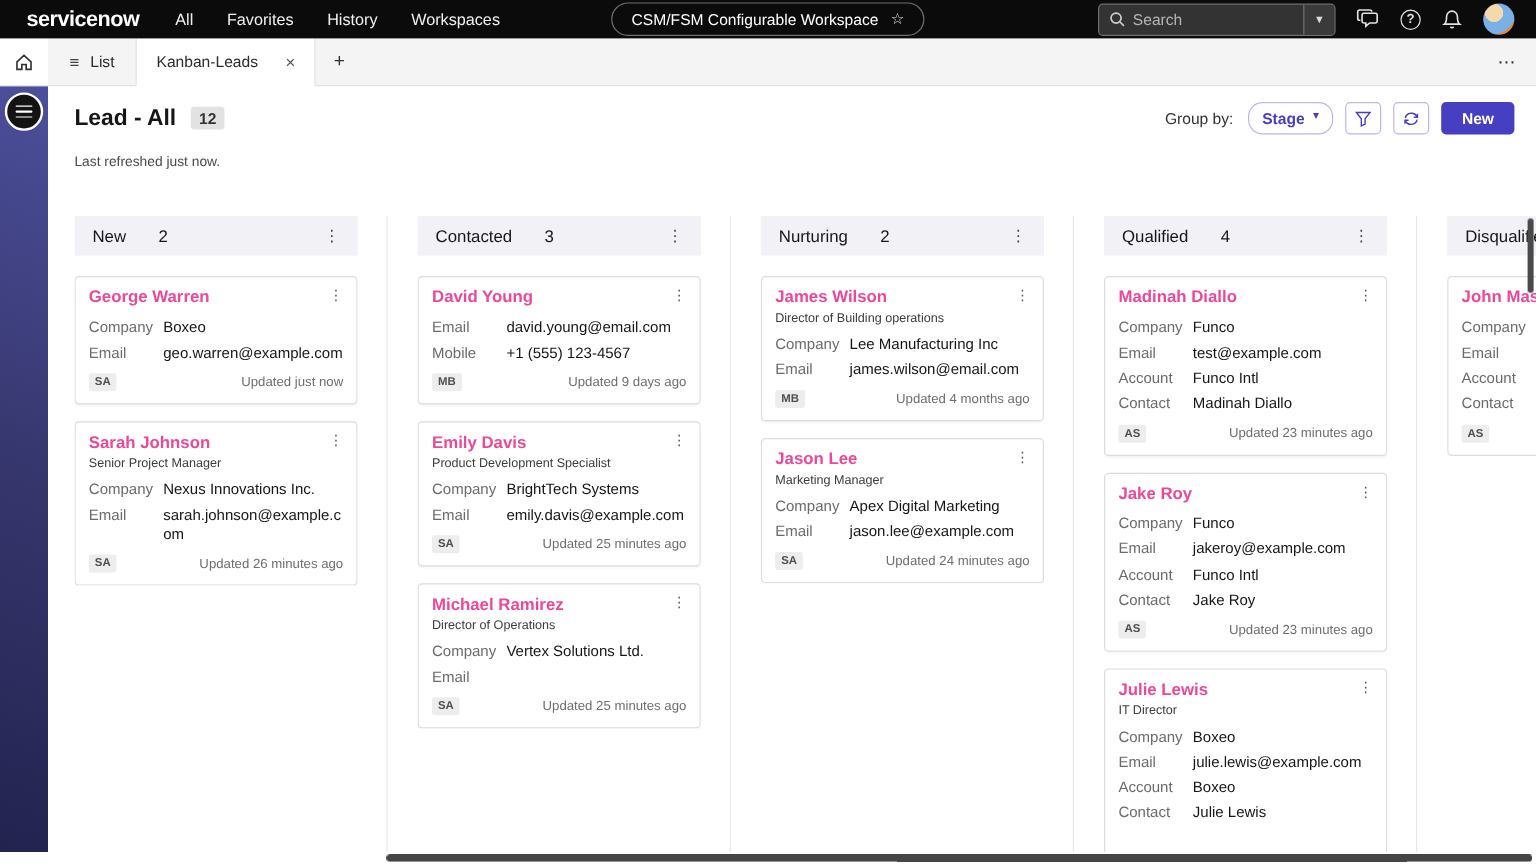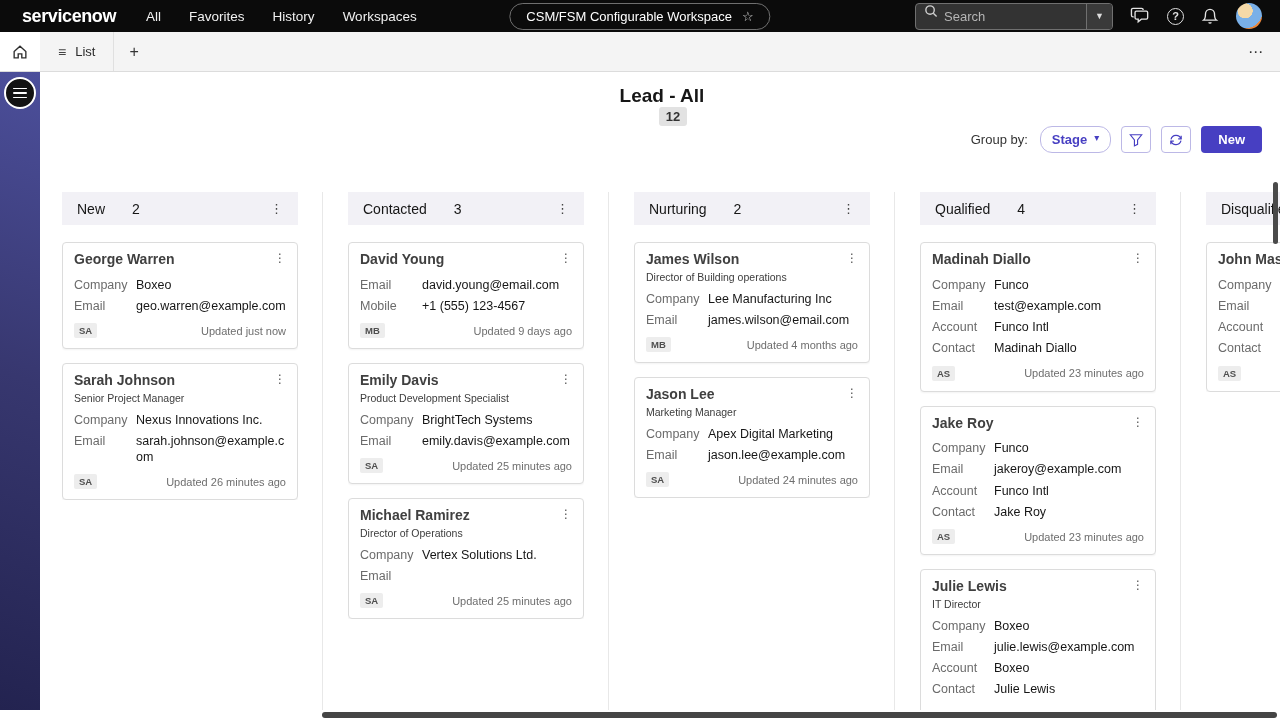--- a/index.html
+++ b/index.html
@@ -15,21 +15,21 @@
 
   
   .topbar{height:32px;background:var(--topbar-bg);display:flex;align-items:center;padding:0 18px 0 22px;position:relative;color:#f2f2f2;}
   .brand{font-size:18px;font-weight:700;letter-spacing:-0.4px;color:#fff;cursor:pointer;}
   .main-nav{display:flex;gap:28px;margin-left:30px;}
   .main-nav a{font-size:13.5px;color:#f0f0f0;text-decoration:none;cursor:pointer;}
   .ws-pill{position:absolute;left:50%;transform:translateX(-50%);display:flex;align-items:center;gap:10px;
     border:1px solid #6f6f6f;border-radius:14px;padding:5px 16px;font-size:13px;color:#fff;cursor:pointer;background:transparent;}
   .ws-pill .star{font-size:13px;color:#ddd;}
   .top-right{margin-left:auto;display:flex;align-items:center;gap:17px;}
-  .search{display:flex;background:#333;border:1px solid #707070;border-radius:4px;height:27px;width:198px;overflow:hidden;}
+  .search{display:flex;align-items:center;background:#333;border:1px solid #707070;border-radius:4px;height:27px;width:198px;overflow:hidden;}
   .search .mag{color:#cfcfcf;margin-left:8px;display:flex;}
   .search input{background:transparent;border:none;outline:none;color:#ddd;font-size:13px;flex:1;padding:0 6px;min-width:0;}
   .search input::placeholder{color:#b5b5b5;}
   .search .caret-box{width:26px;align-self:stretch;border-left:1px solid #707070;display:flex;align-items:center;justify-content:center;color:#ddd;font-size:9px;cursor:pointer;background:#3a3a3a;}
   .tb-icon{color:#e3e3e3;display:flex;align-items:center;cursor:pointer;}
   .help-circle{width:17px;height:17px;border:1.5px solid #e0e0e0;border-radius:50%;display:flex;align-items:center;justify-content:center;font-size:11px;color:#e0e0e0;font-weight:700;}
   .avatar{width:26px;height:26px;border-radius:50%;background:radial-gradient(circle at 35% 30%,#f5d9a8 0 30%,#7ab0e8 31% 70%,#e8853a 71%);cursor:pointer;}
 
   
   .shell{display:flex;height:678px;}
@@ -45,43 +45,43 @@
   .tabbar{height:40px;background:#f4f4f4;border-bottom:1px solid #dcdcdc;display:flex;align-items:stretch;}
   .tab{display:flex;align-items:center;padding:0 18px;font-size:13px;color:#2b2b2b;border-right:1px solid #e0e0e0;cursor:pointer;gap:9px;}
   .tab .tab-glyph{font-size:14px;color:#444;}
   .tab.active{background:#fff;border-bottom:1px solid #fff;margin-bottom:-1px;padding:0 16px;}
   .tab .tab-close{font-size:14px;color:#555;margin-left:14px;cursor:pointer;}
   .tab-add{display:flex;align-items:center;padding:0 15px;font-size:16px;color:#333;cursor:pointer;}
   .tab-more{margin-left:auto;display:flex;align-items:center;padding:0 16px;font-size:15px;color:#333;cursor:pointer;letter-spacing:1px;}
 
   
   .content{flex:1;min-height:0;background:#fff;display:flex;flex-direction:column;padding-left:22px;overflow:hidden;}
-  .ph-row{display:flex;align-items:center;padding:13px 18px 0 0;flex-direction:column;}
+  .ph-row{display:flex;align-items:center;padding:13px 18px 0 0;}
   .page-title{font-size:19px;font-weight:700;color:#161616;margin:0;}
-  .count-badge{background:#e2e2e2;color:#333;font-size:13px;font-weight:600;padding:2px 7px;border-radius:3px;margin-left:22px;}
+  .count-badge{background:#e2e2e2;color:#333;font-size:13px;font-weight:600;padding:2px 7px;border-radius:3px;margin-left:12px;}
   .controls{margin-left:auto;display:flex;align-items:center;gap:10px;}
   .groupby-label{font-size:13px;color:#333;margin-right:2px;}
   .stage-btn{display:flex;align-items:flex-start;gap:7px;border:1px solid var(--accent-border);color:var(--accent);background:#fff;font-size:13px;font-weight:700;padding:5px 11px;border-radius:12px;cursor:pointer;}
   .stage-btn .caret{font-size:10px;}
   .icon-btn{width:30px;height:27px;border:1px solid var(--accent-border);border-radius:4px;background:#fff;color:var(--accent);display:flex;align-items:center;justify-content:center;cursor:pointer;padding:0;}
   .new-btn{background:var(--accent);color:#fff;font-size:13px;font-weight:600;border:none;border-radius:4px;padding:6px 17px;cursor:pointer;}
   .refreshed{font-size:11.5px;color:#4a4a4a;margin-top:17px;}
 
   
   .board{flex:1;min-height:0;margin-top:39px;display:flex;gap:50px;overflow:hidden;}
   .col{flex:0 0 236px;width:236px;position:relative;display:flex;flex-direction:column;}
   .col:not(:last-child)::after{content:"";position:absolute;right:-25px;top:0;bottom:0;width:1px;background:#e8e8e8;}
   .col-h{height:33px;flex:0 0 33px;background:var(--col-head-bg);display:flex;align-items:center;padding:0 15px;}
   .col-title{font-size:14px;color:#161616;}
   .col-count{font-size:14px;color:#161616;margin-left:27px;}
   .kebab{margin-left:auto;color:#444;font-size:13px;cursor:pointer;line-height:1;}
   .cards{margin-top:17px;display:flex;flex-direction:column;gap:14px;overflow:hidden;}
   .card{background:#fff;border:1px solid var(--card-border);border-radius:4px;padding:8px 11px 10px;box-shadow:0 1px 2px rgba(0,0,0,.05);cursor:pointer;}
   .card-top{display:flex;align-items:flex-start;}
-  .card-name{font-size:14px;font-weight:600;color:#404040;margin:0;line-height:1.25;}
+  .card-name{font-size:14px;font-weight:600;color:#ec4899;margin:0;line-height:1.25;}
   .card-kebab{margin-left:auto;color:#555;font-size:12px;cursor:pointer;line-height:1.2;}
   .card-sub{font-size:10.5px;color:#3c3c3c;margin-top:2px;}
   .fields{margin-top:8px;}
   .frow{display:flex;margin-bottom:5px;font-size:12.5px;line-height:1.3;}
   .flabel{flex:0 0 62px;color:#6b6b6b;}
   .fvalue{flex:1;color:#161616;word-break:break-all;}
   .card-foot{display:flex;align-items:center;margin-top:9px;min-height:15px;}
   .badge{font-size:9.5px;font-weight:700;color:#4f4f4f;background:#ededed;padding:2px 5px;border-radius:2px;}
   .updated{margin-left:auto;font-size:11px;color:#6e6e6e;}
 
@@ -150,20 +150,24 @@
       </button>
     </div>
   </div>
 
   <div class="main">
 
     <div class="tabbar">
       <div class="tab">
         <span class="tab-glyph">≡</span>
         <span>List</span>
+      </div>
+      <div class="tab active">
+        <span>Kanban-Leads</span>
+        <span class="tab-close">×</span>
       </div>
       <div class="tab-add">+</div>
       <div class="tab-more">⋯</div>
     </div>
 
     <div class="content">
       <div class="ph-row">
         <h1 class="page-title">Lead - All</h1>
         <span class="count-badge">12</span>
         <div class="controls">
@@ -181,20 +185,21 @@
             <svg width="14" height="14" viewBox="0 0 16 16" fill="none" stroke="currentColor" stroke-width="1.4">
               <path d="M13.7 6.5A6 6 0 0 0 2.3 7.2"></path>
                 <polyline points="13.9 3.2 13.9 6.6 10.5 6.6"></polyline>
               <path d="M2.3 9.5a6 6 0 0 0 11.4-.7"></path>
                 <polyline points="2.1 12.8 2.1 9.4 5.5 9.4"></polyline>
             </svg>
           </button>
           <button class="new-btn">New</button>
         </div>
       </div>
+      <div class="refreshed">Last refreshed just now.</div>
 
       <div class="board">
   <section class="col">
     <header class="col-h">
       <span class="col-title">New</span>
       <span class="col-count">2</span>
       <span class="kebab col-kebab">⋮</span>
     </header>
     <div class="cards">
   <article class="card">

